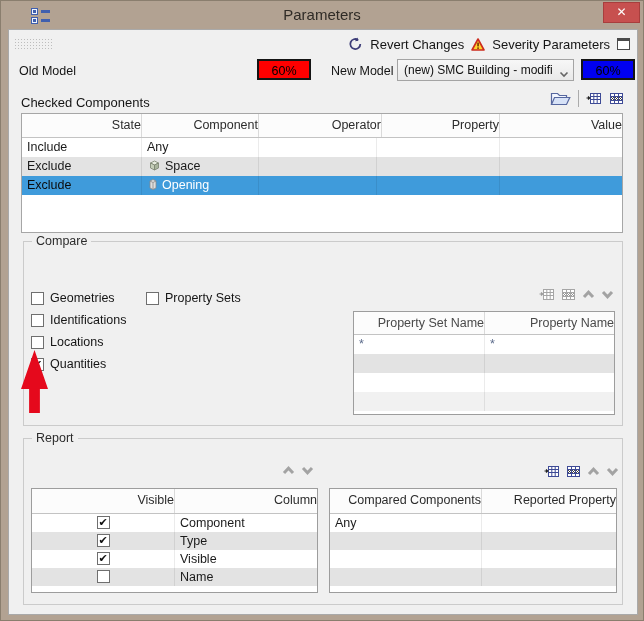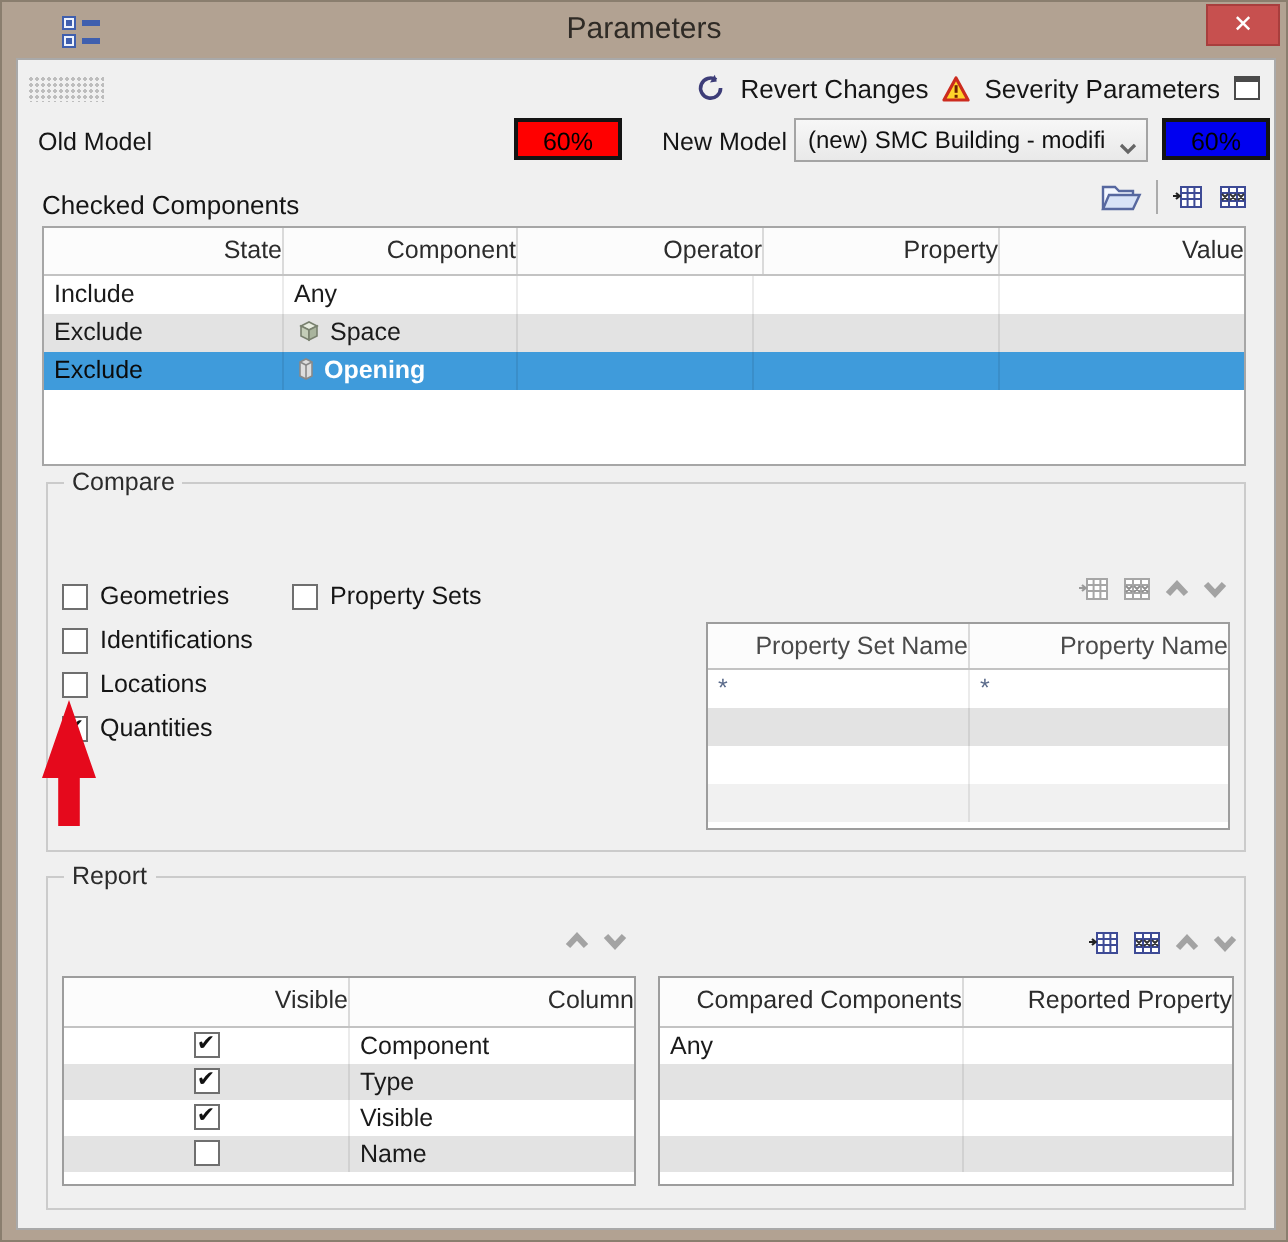--- a/index.html
+++ b/index.html
@@ -191,21 +191,21 @@
         <span>Space</span>
       </div>
       <div class="td" style="width:118px;"></div>
         <div class="td" style="width:123px;"></div>
         <div class="td" style="width:122px;"></div>
     </div>
     <div class="tr row-sel" style="height:19px;">
       <div class="td" style="width:120px;">
           <span style="color:#0b0b0b;">Exclude</span>
         </div>
-      <div class="td" style="width:117px;font-weight:bold;">
+      <div class="td" style="width:117px;">
         <span class="cell-icon">
           <svg width="10" height="13" viewBox="0 0 10 13">
               <path d="M2 3 L5 1.5 L8 3 L8 10 L5 11.5 L2 10 Z" fill="#dedede" stroke="#8a8a8a" stroke-width="0.8"></path>
               <path d="M2 3 L5 4.5 L8 3" fill="none" stroke="#8a8a8a" stroke-width="0.8"></path>
               <path d="M5 4.5 V11.5" stroke="#8a8a8a" stroke-width="0.8"></path>
             </svg>
         </span>
         <span style="color:#ffffff;">Opening</span>
       </div>
       <div class="td" style="width:118px;"></div>

